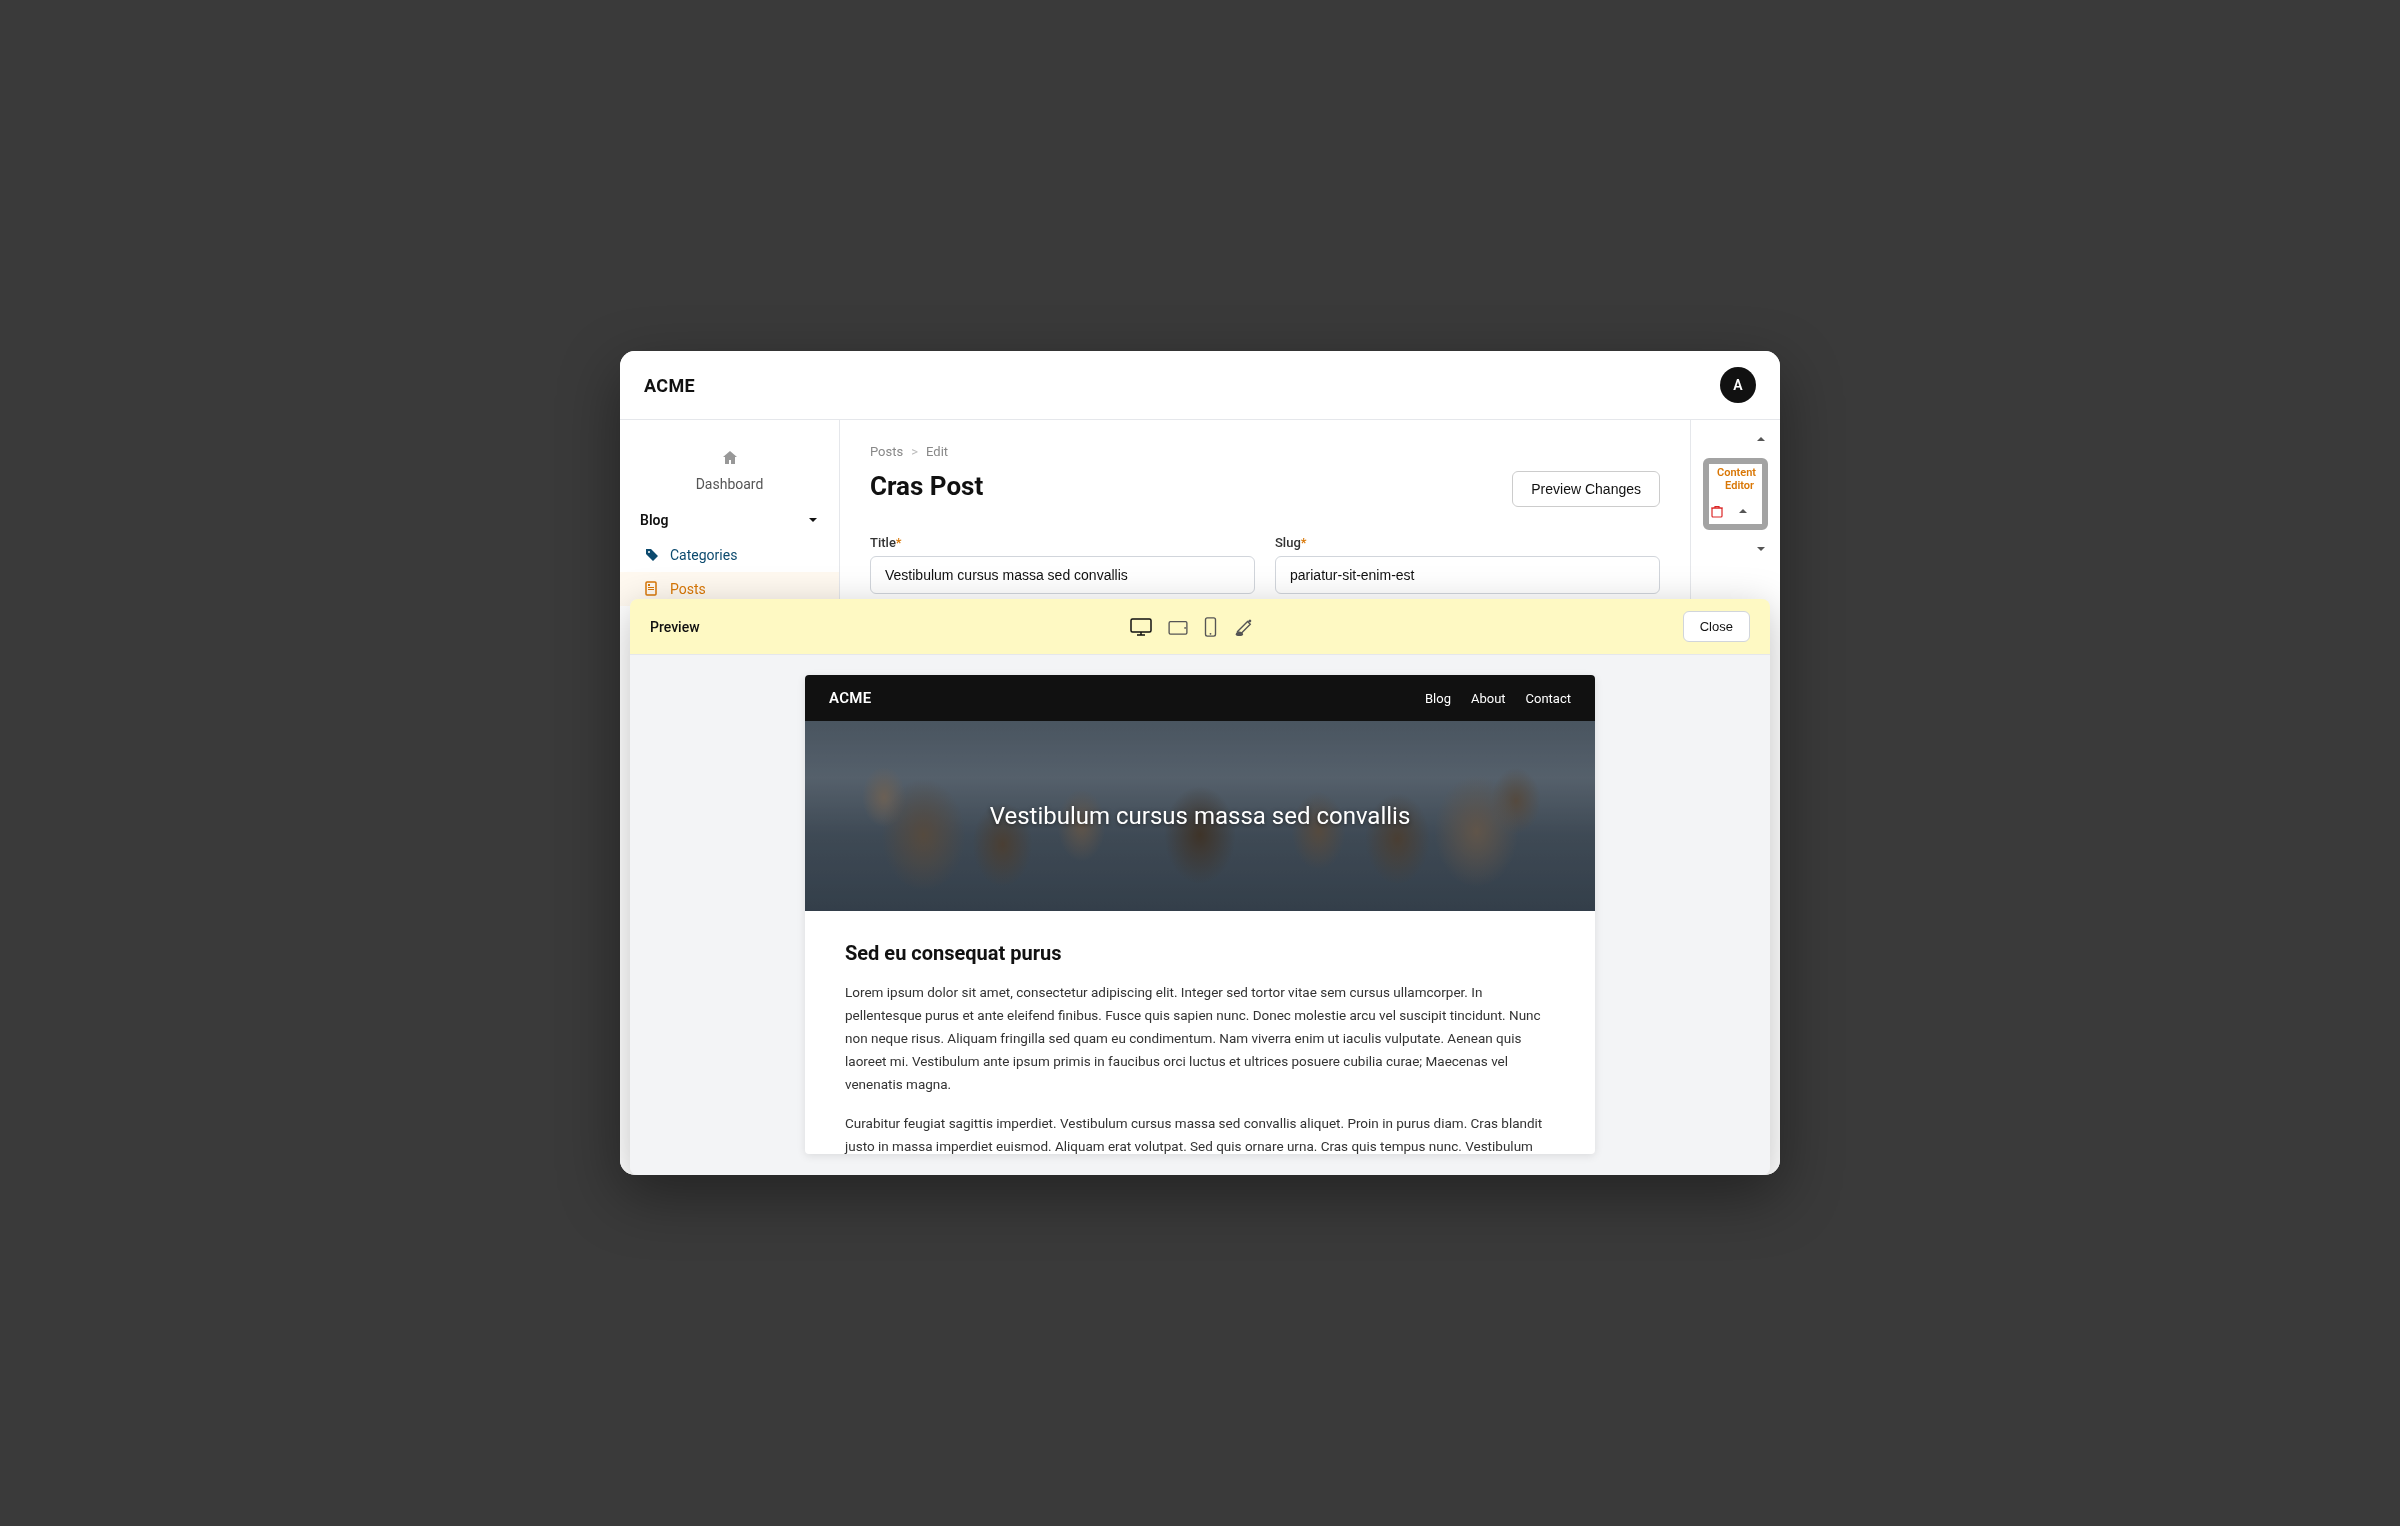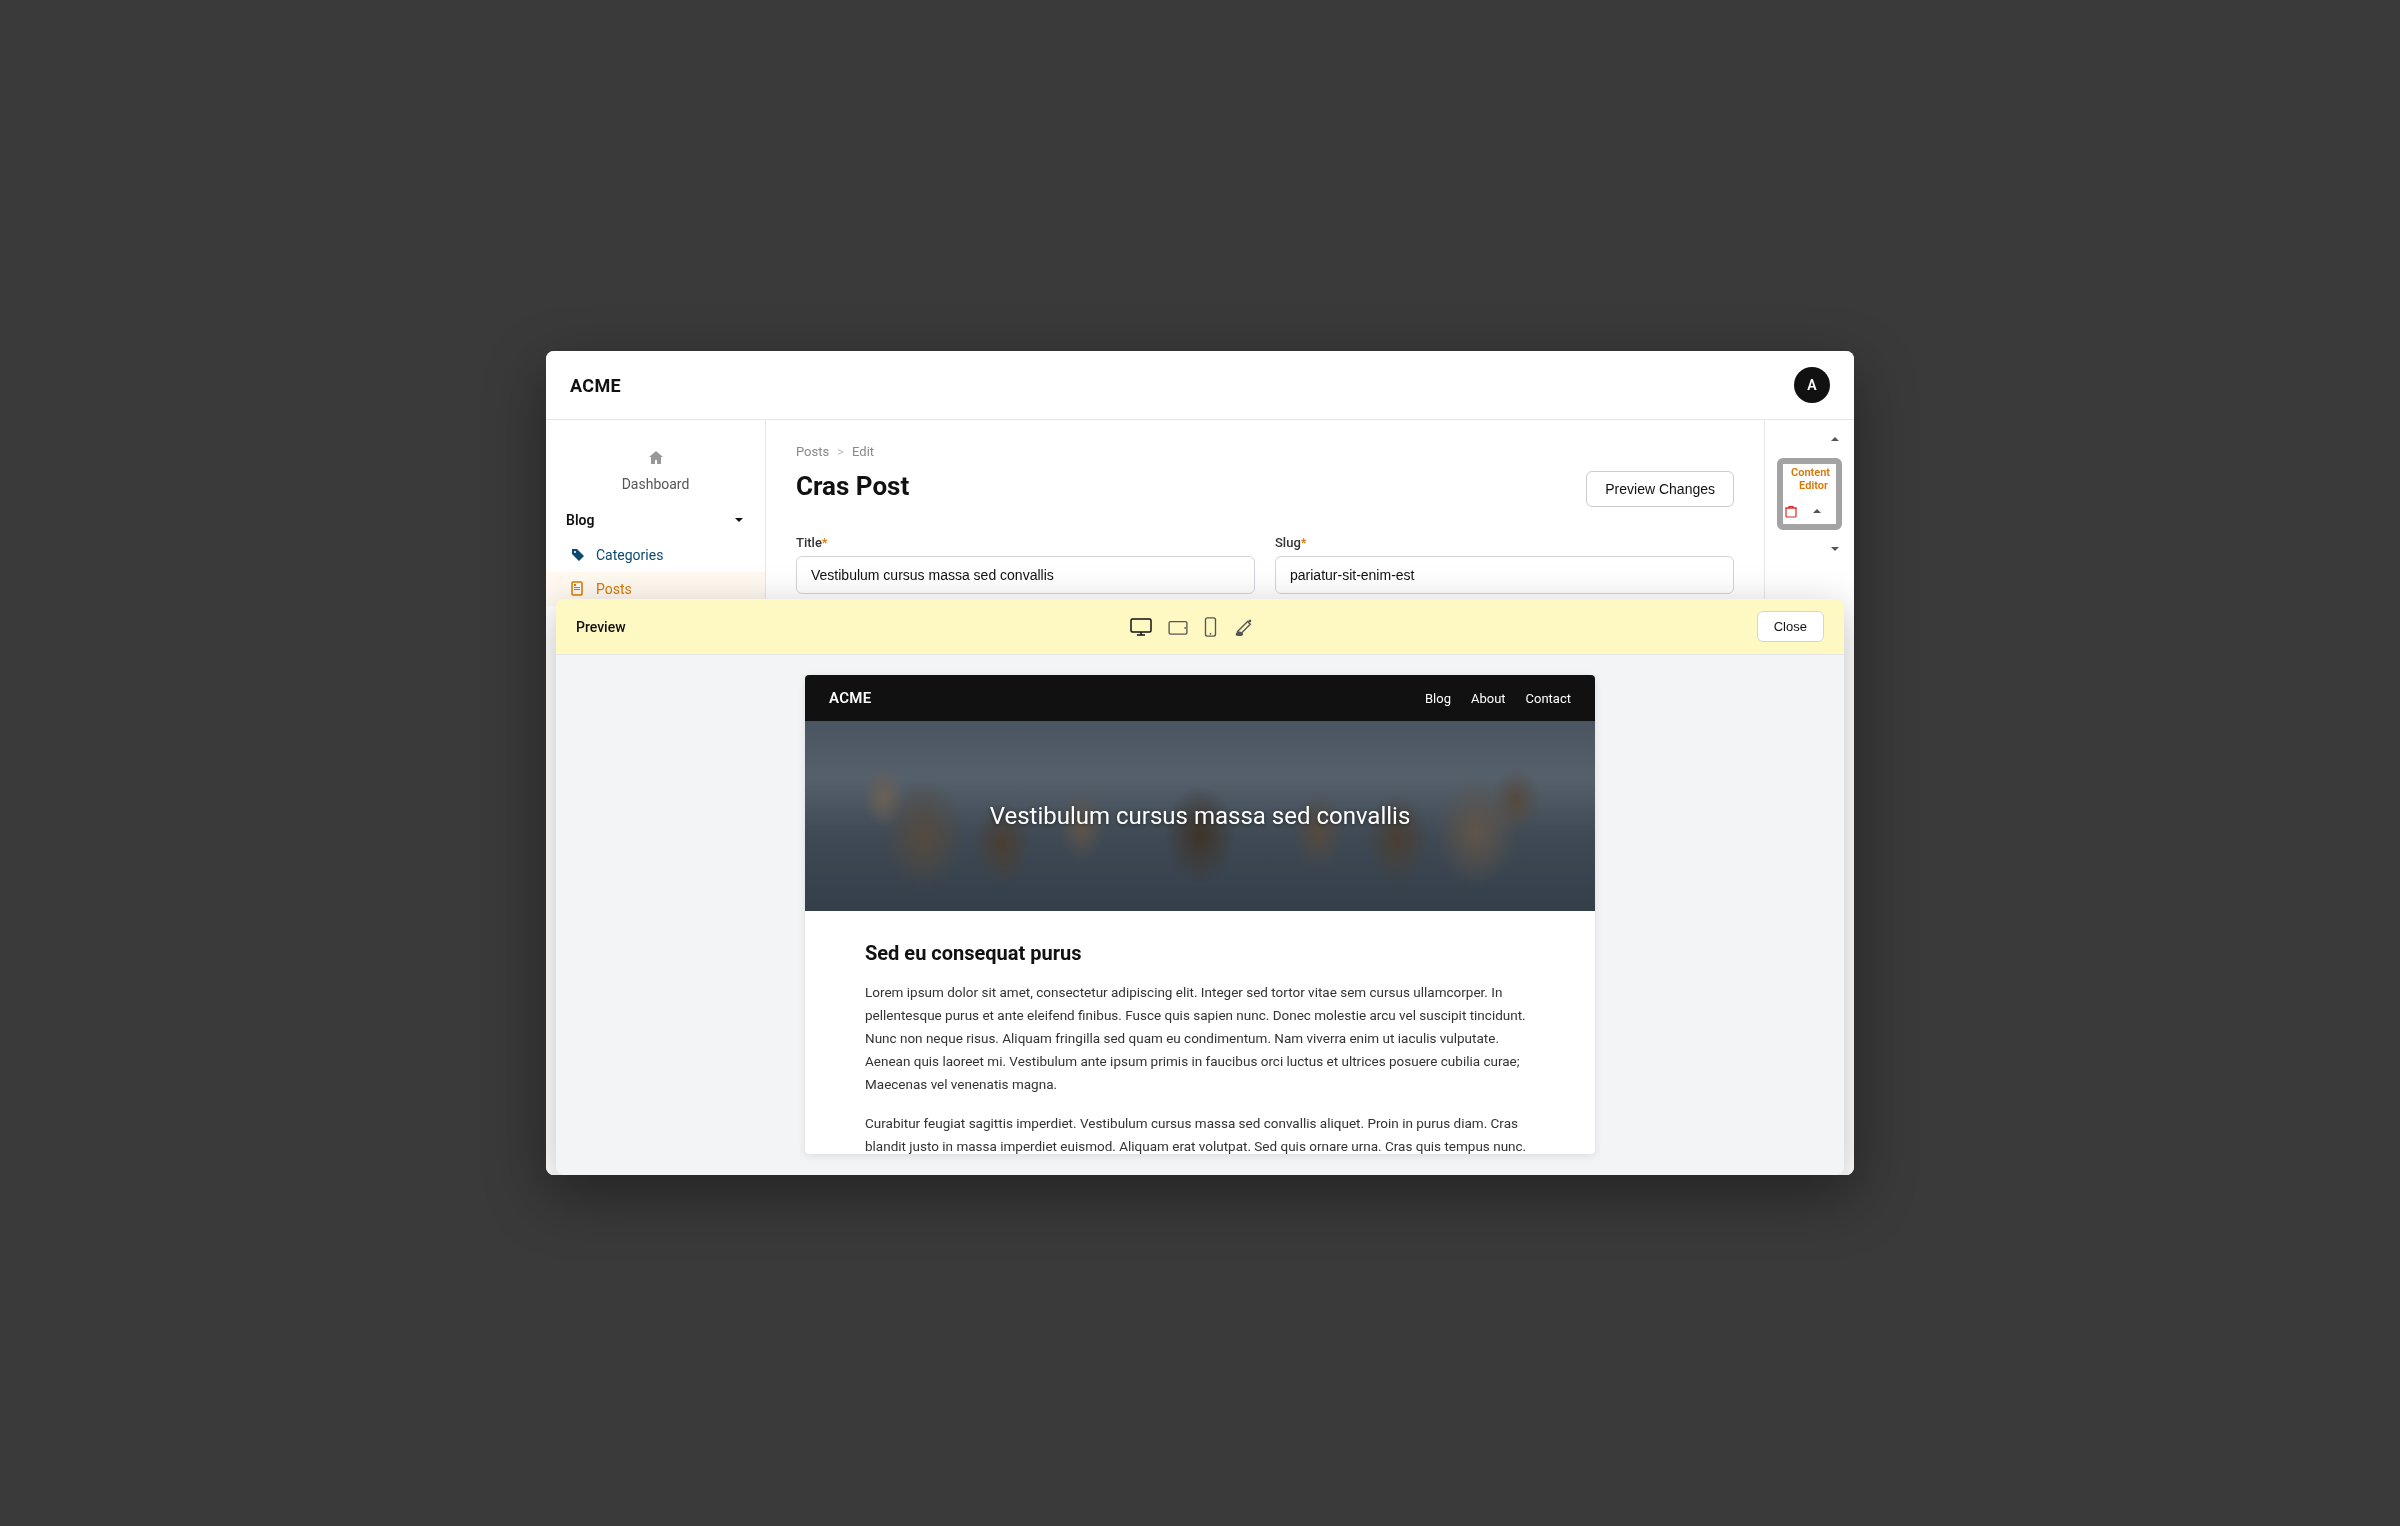--- a/index.html
+++ b/index.html
@@ -8,22 +8,22 @@
       font-family: -apple-system, BlinkMacSystemFont, 'Segoe UI', Roboto, sans-serif;
       min-height: 100vh;
       display: flex;
       align-items: center;
       justify-content: center;
     }
 
     
     .cms-window {
       background: #fff;
-      border-radius: 8px;
-      width: 1308px;
+      border-radius: 15px;
+      width: 1160px;
       min-height: 820px;
       box-shadow: 0 20px 60px rgba(0,0,0,0.4);
       overflow: hidden;
       position: relative;
     }
 
     
     .cms-header {
       display: flex;
       align-items: center;
@@ -364,21 +364,21 @@
       color: #fff;
       font-size: 24px;
       font-weight: 400;
       text-align: center;
       text-shadow: 0 1px 4px rgba(0,0,0,0.5);
       padding: 0 20px;
     }
 
     
     .blog-body {
-      padding: 30px 60px;
+      padding: 30px 40px;
     }
 
     .blog-post-title {
       font-size: 20px;
       font-weight: 700;
       color: #111;
       margin-bottom: 16px;
     }
 
     .blog-post-body {

